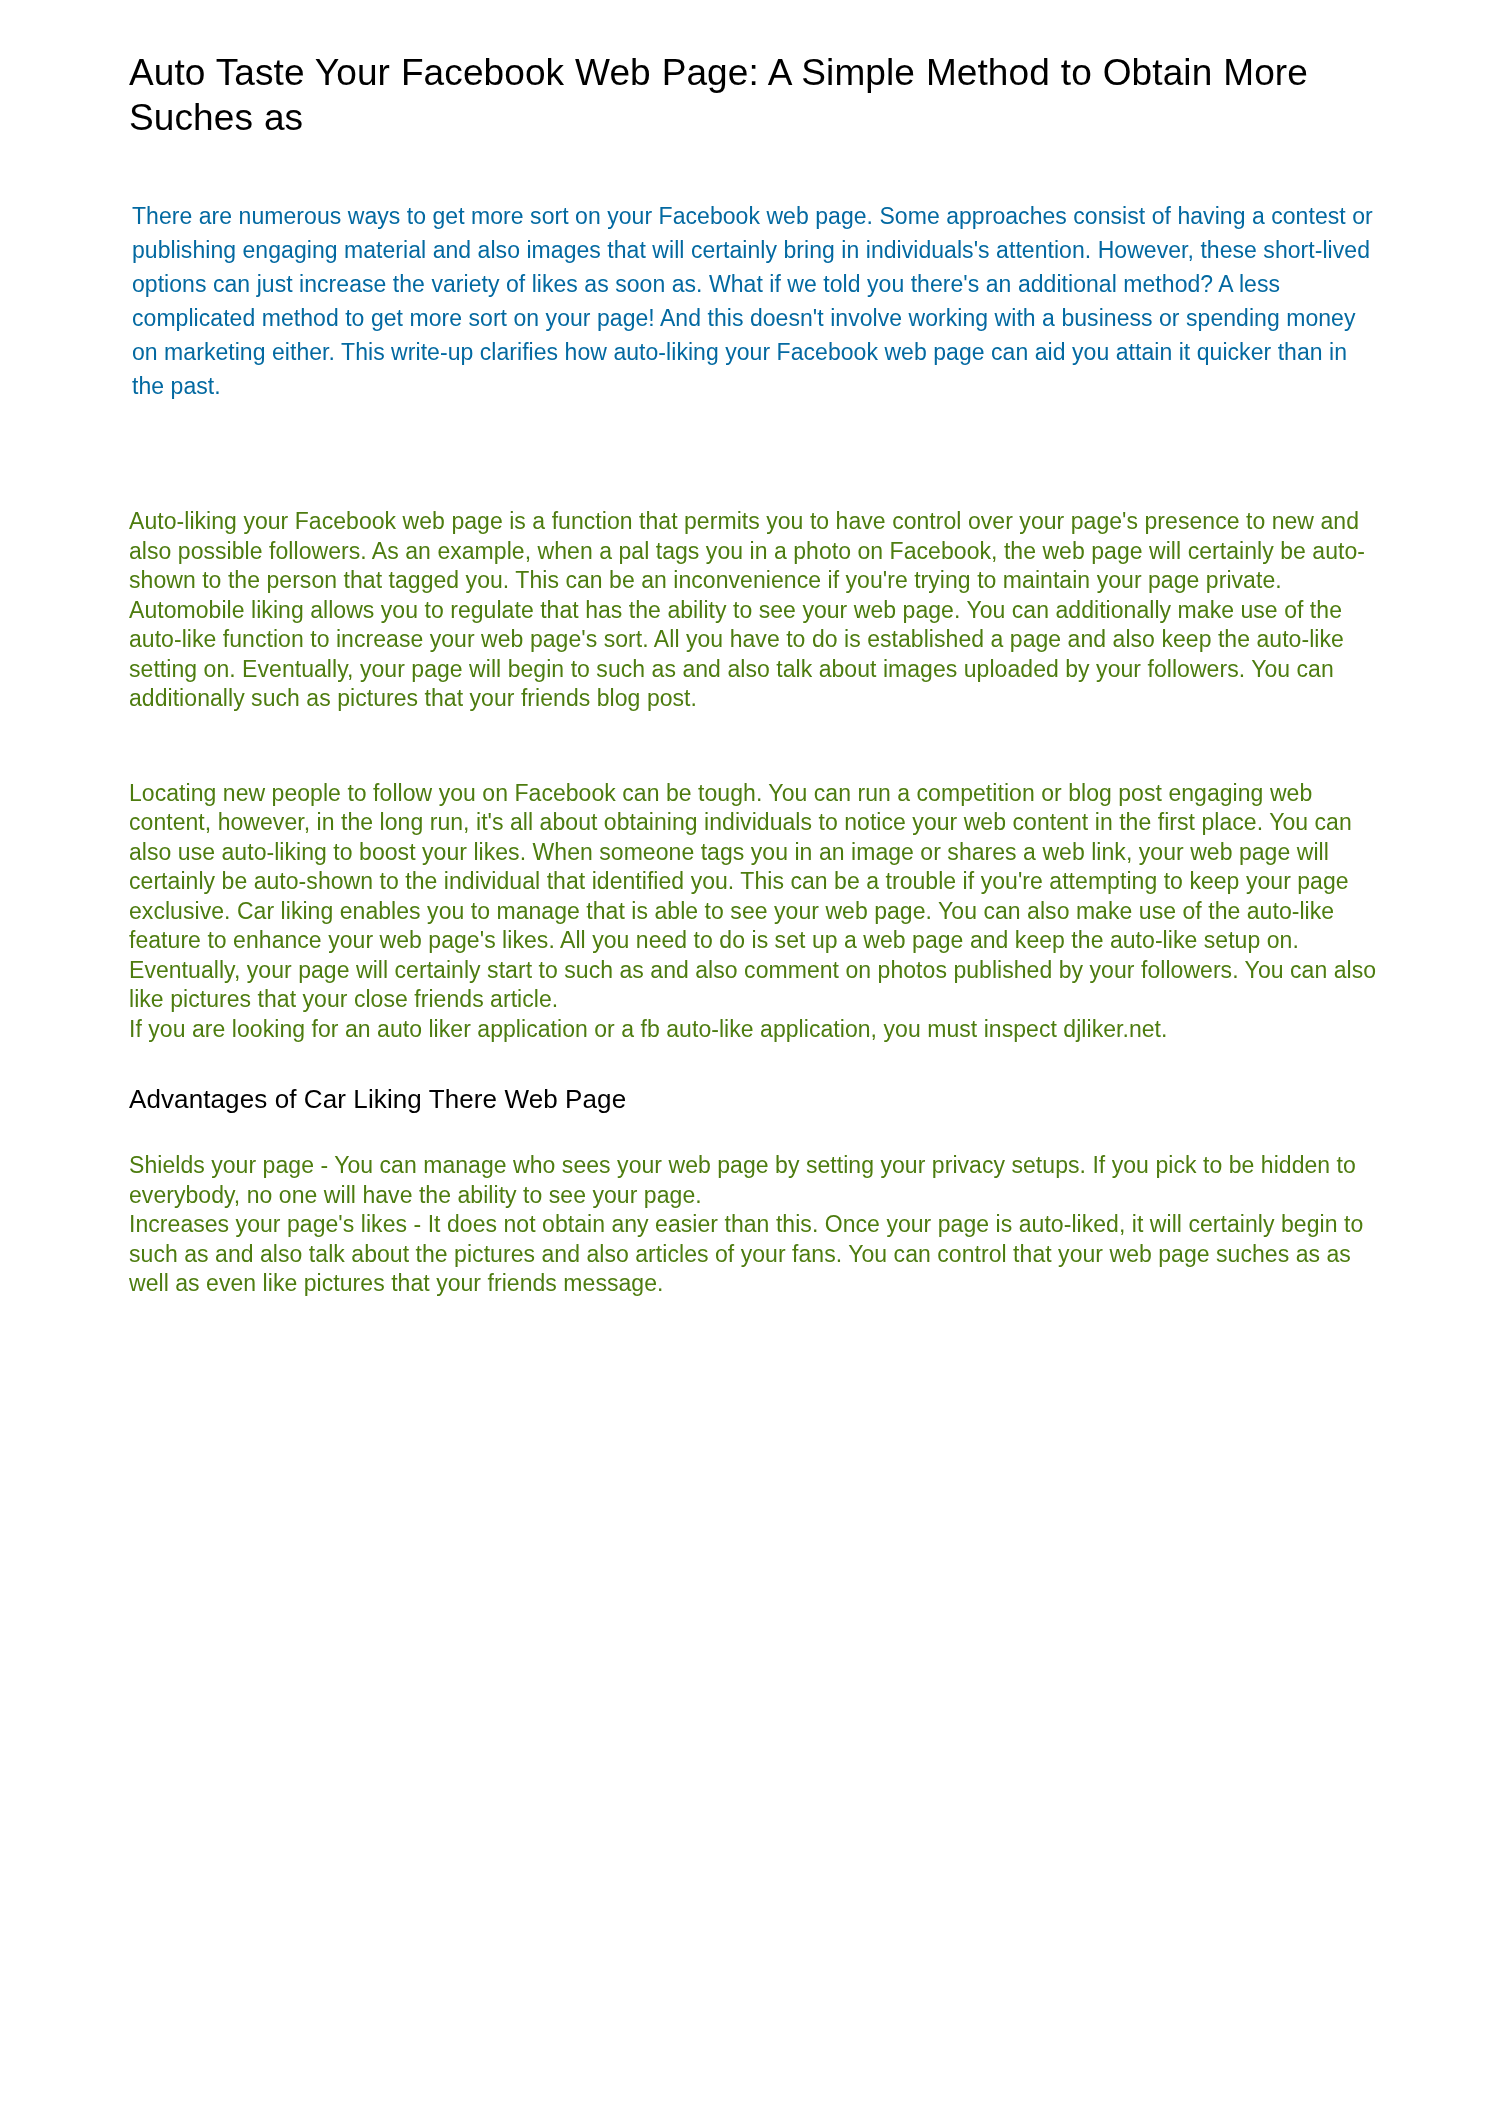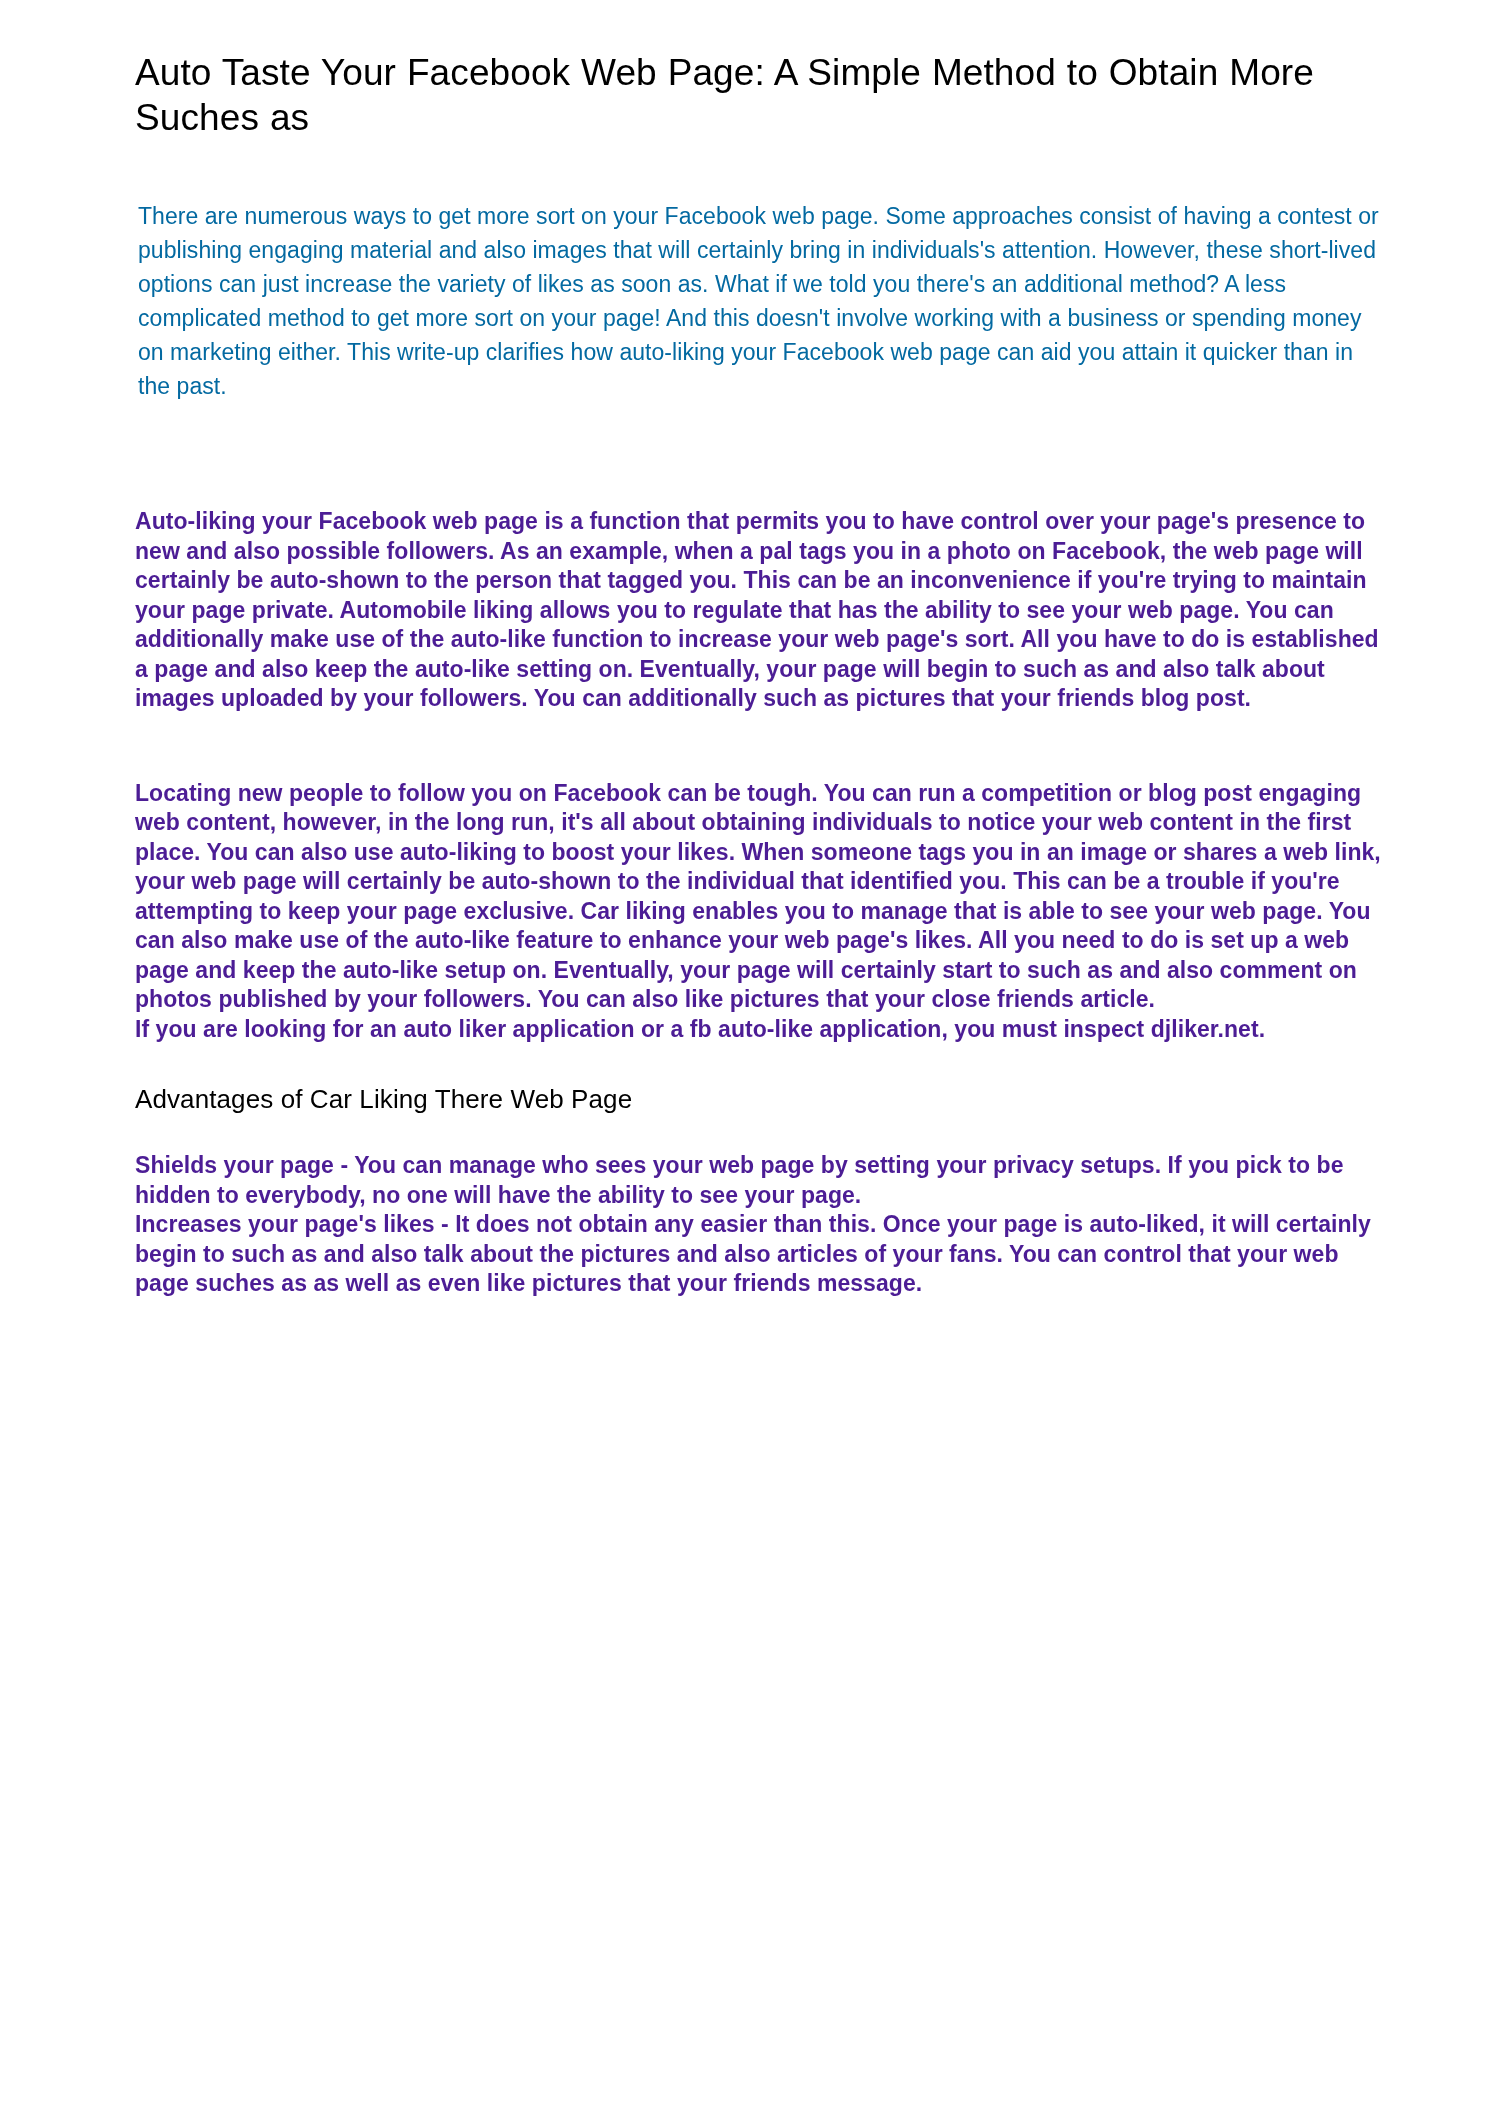--- a/index.html
+++ b/index.html
@@ -17,21 +17,21 @@
   .page {
     position: relative;
     width: 1500px;
     height: 2123px;
     background: #ffffff;
     overflow: hidden;
     box-sizing: border-box;
   }
   .content {
     position: absolute;
-    left: 135px;
+    left: 129px;
     top: 50px;
     width: 1258px;
   }
   h1.doc-title {
     font-size: 37px;
     font-weight: normal;
     line-height: 45px;
     letter-spacing: 0.1px;
     margin: 0 0 0 0;
     color: #000000;
@@ -42,24 +42,23 @@
     font-weight: normal;
     line-height: 34px;
     margin: 0;
     color: #000000;
     letter-spacing: 0.1px;
   }
   p.body-para {
     font-size: 23px;
     line-height: 29.5px;
     margin: 0;
-    color: #4c1d95;
+    color: #4d7c0f;
     letter-spacing: 0.05px;
     text-align: left;
-    font-weight: bold;
   }
   p.intro-para {
     font-size: 23px;
     line-height: 34px;
     margin: 3px;
     color: #0369a1;
     letter-spacing: 0.05px;
   }
   .sp-title-intro { height: 56px; }
   .sp-intro-h2    { height: 72px; }

